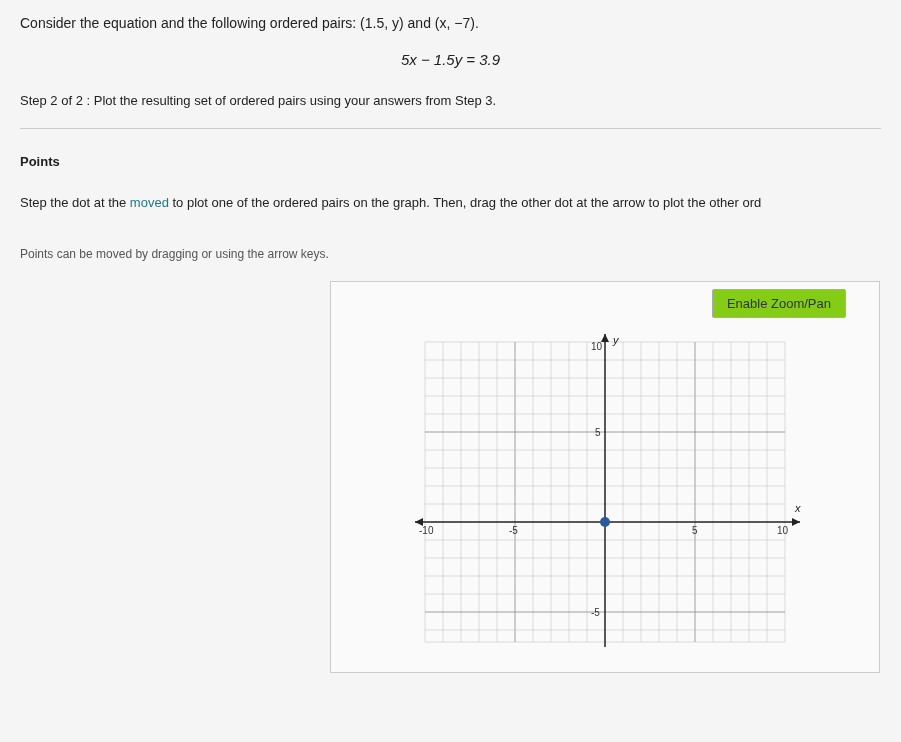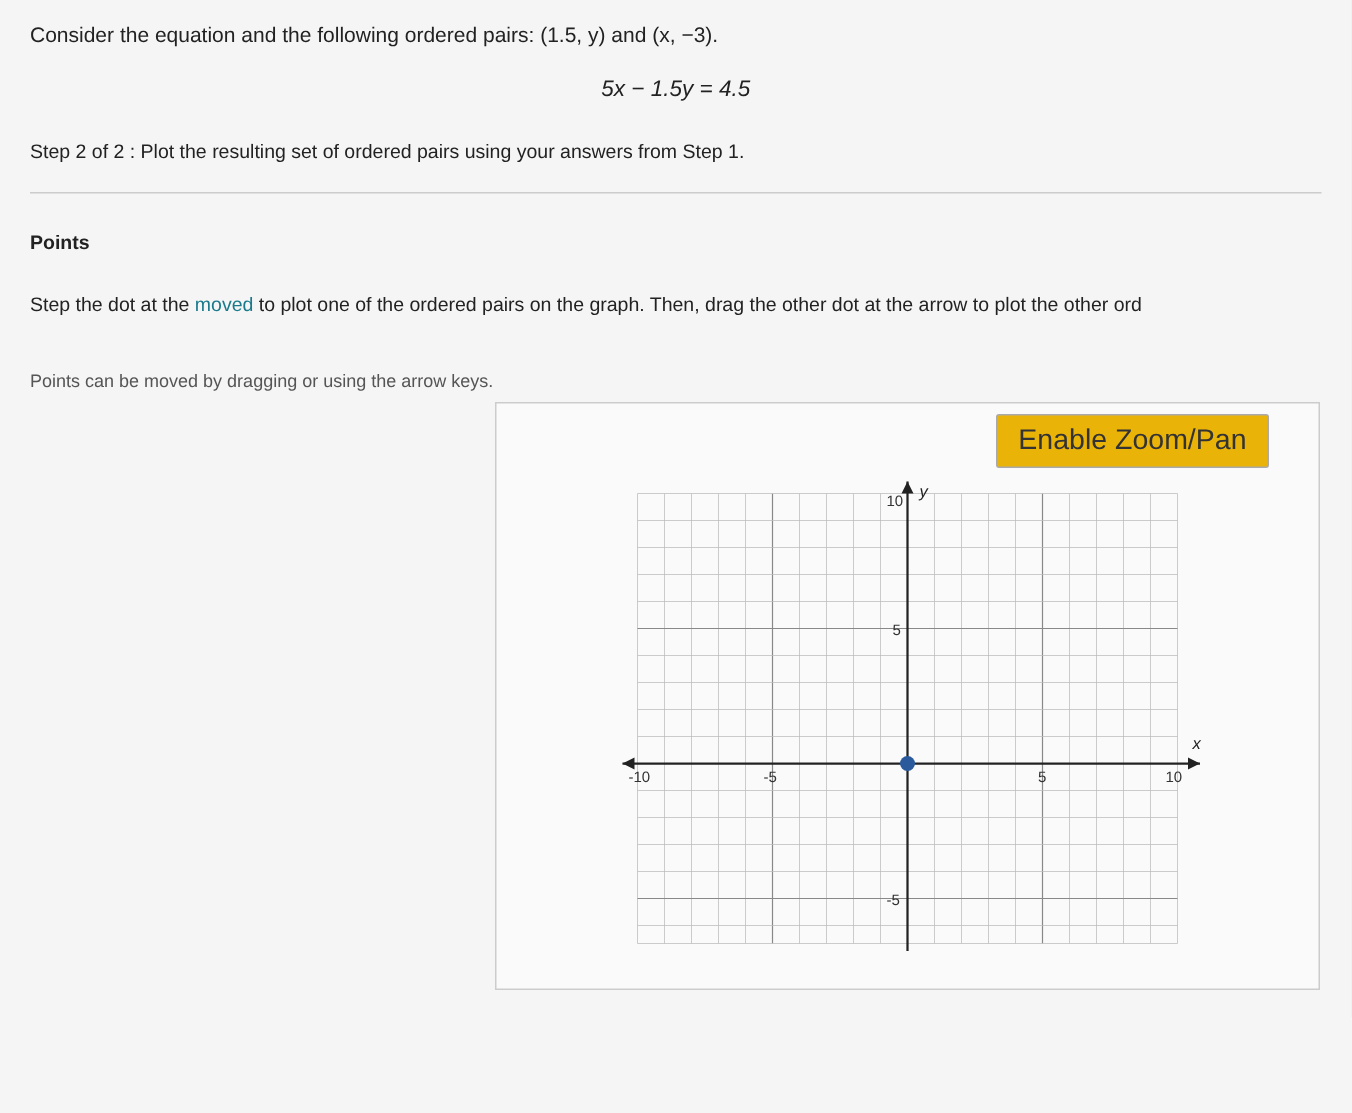--- a/index.html
+++ b/index.html
@@ -56,34 +56,34 @@
       color: #222;
       margin-bottom: 35px;
       line-height: 1.4;
     }
     .origin-word {
       color: #1a7a8c;
     }
     .hint {
       font-size: 12px;
       color: #555;
-      margin-bottom: 7px;
+      margin-bottom: 20px;
     }
     .graph-area {
       margin-left: 310px;
       position: relative;
     }
     .zoom-btn {
       position: absolute;
       right: 35px;
       top: 8px;
-      background: #eab308;
+      background: #84cc16;
       border: 1px solid #aaa;
       padding: 6px 14px;
-      font-size: 19px;
+      font-size: 13px;
       color: #333;
       cursor: pointer;
       border-radius: 2px;
     }
     .graph-container {
       border: 1px solid #ccc;
       background: #fafafa;
       padding: 50px 20px 20px 20px;
       width: 550px;
     }
@@ -113,26 +113,26 @@
       fill: #333;
     }
     .origin-dot {
       fill: #2a5a9c;
     }
   </style>
 </head>
 <body>
 
 <div class="content">
-  <div class="question-text">Consider the equation and the following ordered pairs: (1.5, y) and (x, −3).</div>
-
-  <div class="equation">5x − 1.5y = 4.5</div>
+  <div class="question-text">Consider the equation and the following ordered pairs: (1.5, y) and (x, −7).</div>
+
+  <div class="equation">5x − 1.5y = 3.9</div>
 
   <div class="step-line">
-    <span class="bold">Step 2 of 2 :</span><span> Plot the resulting set of ordered pairs using your answers from Step 1.</span>
+    <span class="bold">Step 2 of 2 :</span><span> Plot the resulting set of ordered pairs using your answers from Step 3.</span>
   </div>
 
   <hr class="divider">
 
   <div class="answer-label">Points</div>
 
   <div class="instruction">
     <span>Step the dot at the </span><span class="origin-word">moved</span><span> to plot one of the ordered pairs on the graph. Then, drag the other dot at the arrow to plot the other ord</span>
   </div>
 

